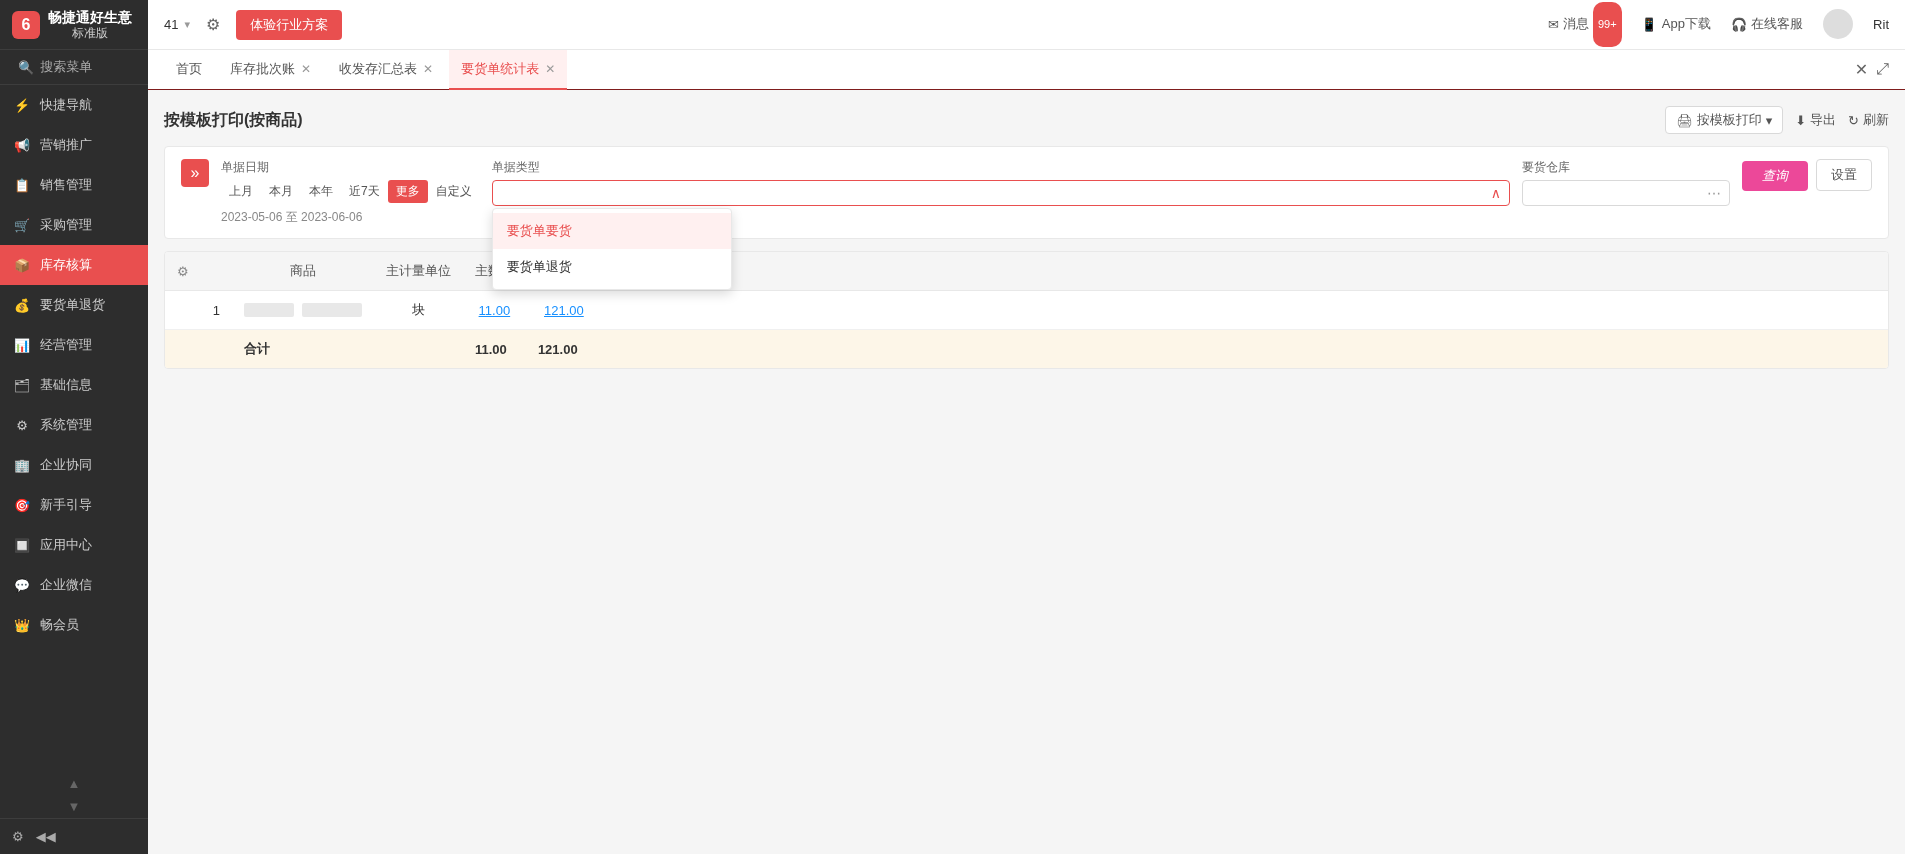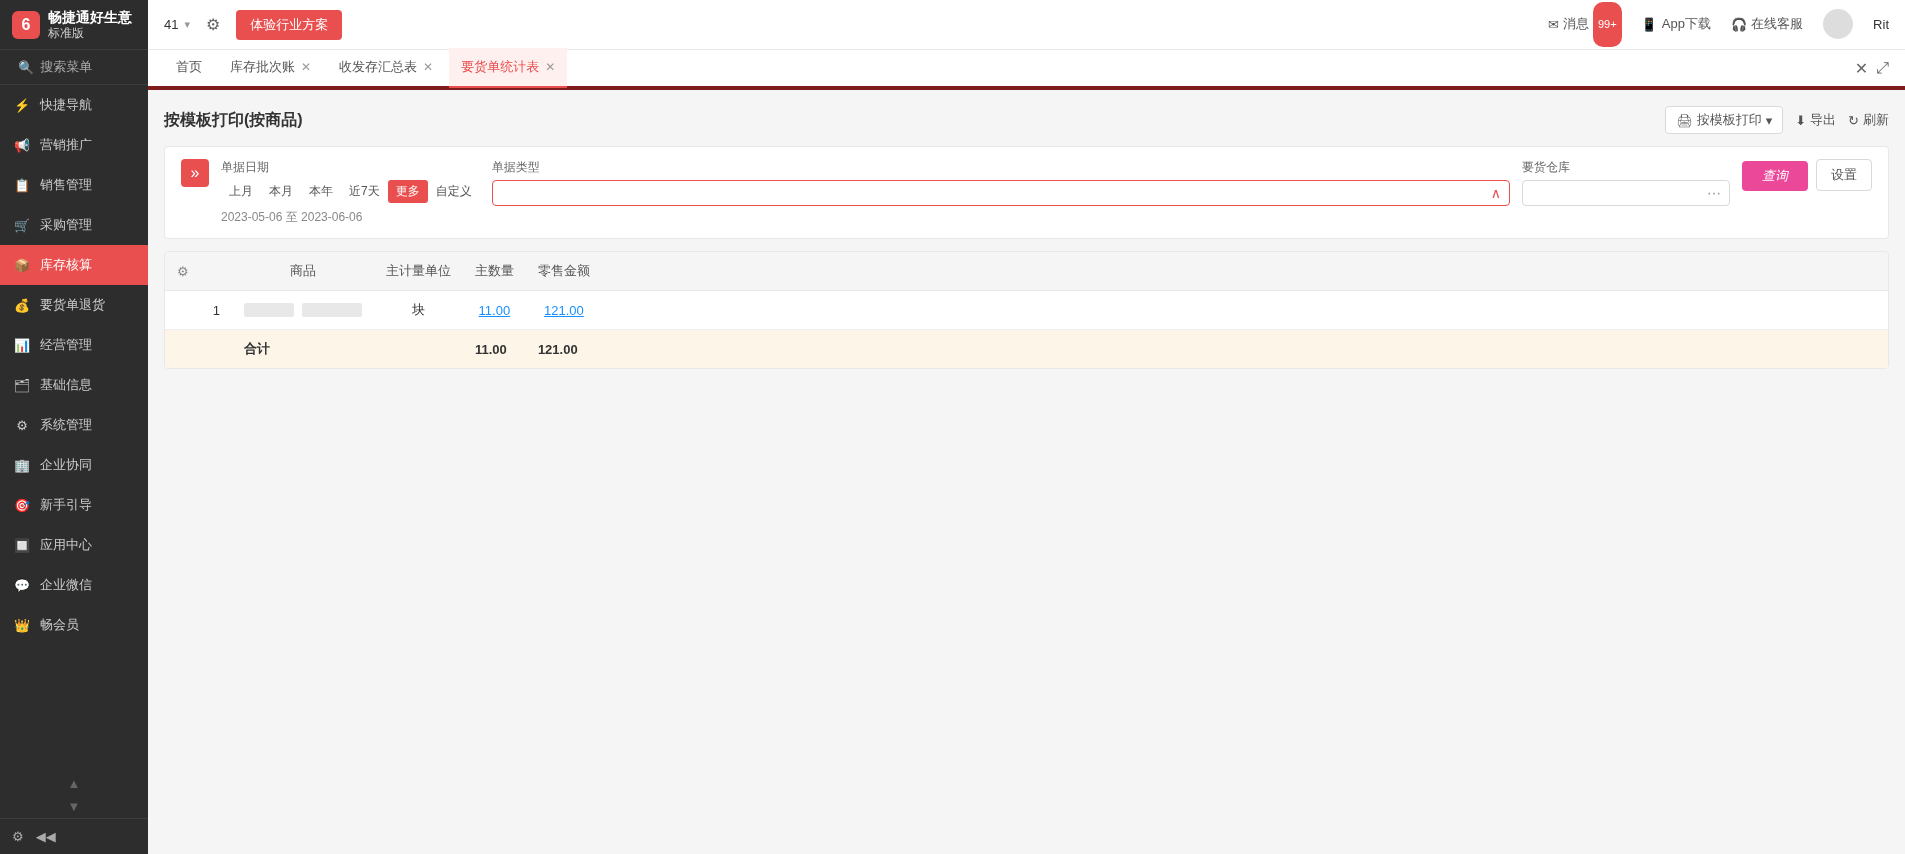--- a/index.html
+++ b/index.html
@@ -29,21 +29,21 @@
       border-radius: 6px;
       display: flex;
       align-items: center;
       justify-content: center;
       color: #fff;
       font-weight: bold;
       font-size: 16px;
       margin-right: 8px;
       flex-shrink: 0;
     }
-    .sidebar-logo-text { font-size: 12px; color: #ccc; line-height: 1.3; }
+    .sidebar-logo-text { font-size: 12px; color: #ccc; line-height: 1.3; text-align: center; }
     .sidebar-logo-text .main { font-size: 14px; color: #fff; font-weight: bold; }
 
     .sidebar-search {
       display: flex;
       align-items: center;
       padding: 8px 12px;
       color: #aaa;
       cursor: pointer;
       border-bottom: 1px solid #3d3d3d;
     }
@@ -135,21 +135,21 @@
     .avatar {
       width: 30px;
       height: 30px;
       background: #ddd;
       border-radius: 50%;
     }
 
     
     .tabs-bar {
       background: #fff;
-      border-bottom: 4px solid #7f1d1d;
+      border-bottom: 1px solid #7f1d1d;
       display: flex;
       align-items: center;
       padding: 0 16px;
       height: 40px;
       flex-shrink: 0;
       gap: 4px;
     }
     .tab {
       display: flex;
       align-items: center;
@@ -563,20 +563,28 @@
         </div>
 
         <div class="filter-group filter-type-group">
           <span class="filter-label">单据类型</span>
           <div style="position:relative;">
             <div class="filter-type-input-wrap">
               <input type="text" value="" style="outline: none; border: none; font-size: 13px; min-width: 180px;">
               <span class="up-arrow">∧</span>
             </div>
 
+            <div class="type-dropdown">
+              <div class="dropdown-item selected">
+                <span>要货单要货</span>
+              </div>
+              <div class="dropdown-item">
+                <span>要货单退货</span>
+              </div>
+            </div>
           </div>
         </div>
 
         <div class="filter-group filter-warehouse-group">
           <span class="filter-label">要货仓库</span>
           <div class="filter-warehouse-wrap">
             <input type="text" placeholder="" style="outline: none; border: none; font-size: 13px; min-width: 140px;">
             <span class="filter-more-btn">⋯</span>
           </div>
         </div>

